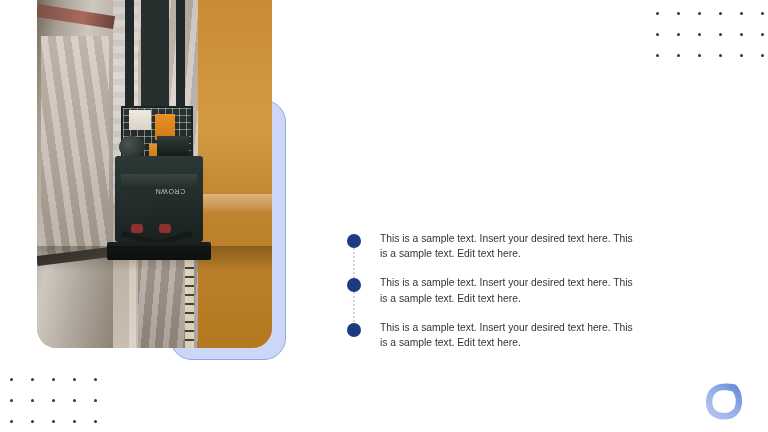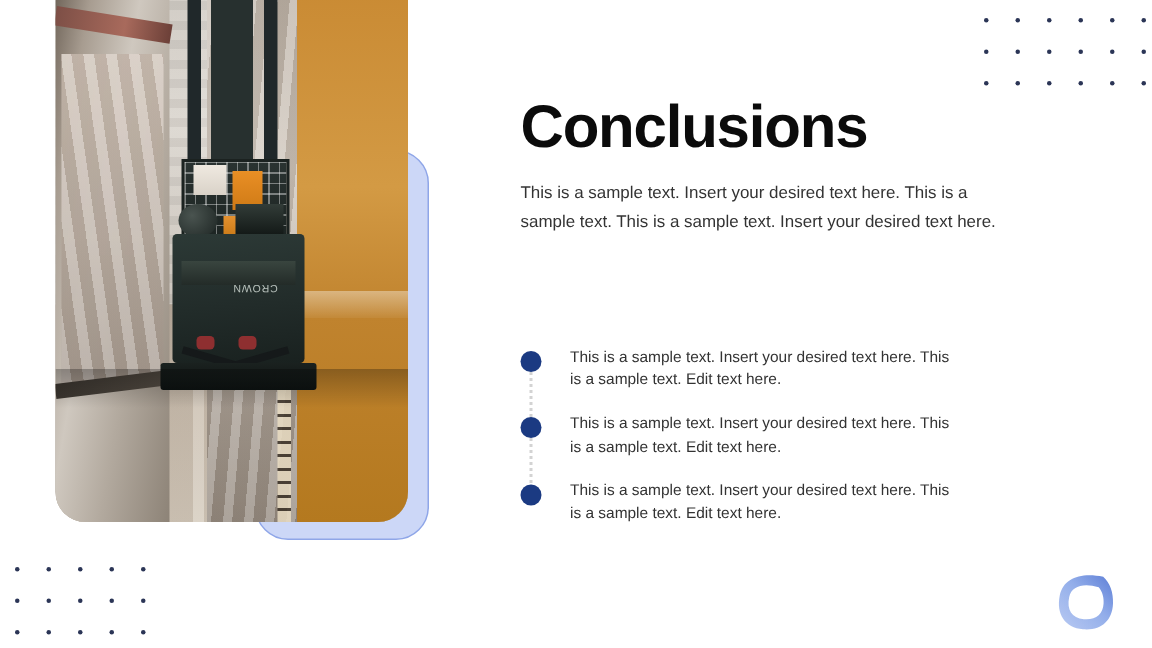--- a/index.html
+++ b/index.html
@@ -381,24 +381,20 @@
     <div class="ph" id="ph-body-panel"></div>
     <div class="ph" id="ph-brand">CROWN</div>
     <div class="ph" id="ph-light-a"></div>
     <div class="ph" id="ph-light-b"></div>
     <div class="ph" id="ph-fork-left"></div>
     <div class="ph" id="ph-fork-right"></div>
     <div class="ph" id="ph-base"></div>
     <div class="ph" id="ph-shadow"></div>
   </div>
 
-  <div id="content">
-    <h1 id="page-title">Conclusions</h1>
-    <p id="intro-paragraph">This is a sample text. Insert your desired text here. This is a sample text. This is a sample text. Insert your desired text here.</p>
-  </div>
 
   <div id="bullet-list">
     <div class="list-item">
       <div class="bullet-wrap">
         <span class="bullet-dot"></span>
         <span class="bullet-connector"></span>
       </div>
       <div class="item-text">This is a sample text. Insert your desired text here. This is a sample text. Edit text here.</div>
     </div>
     <div class="list-item">

